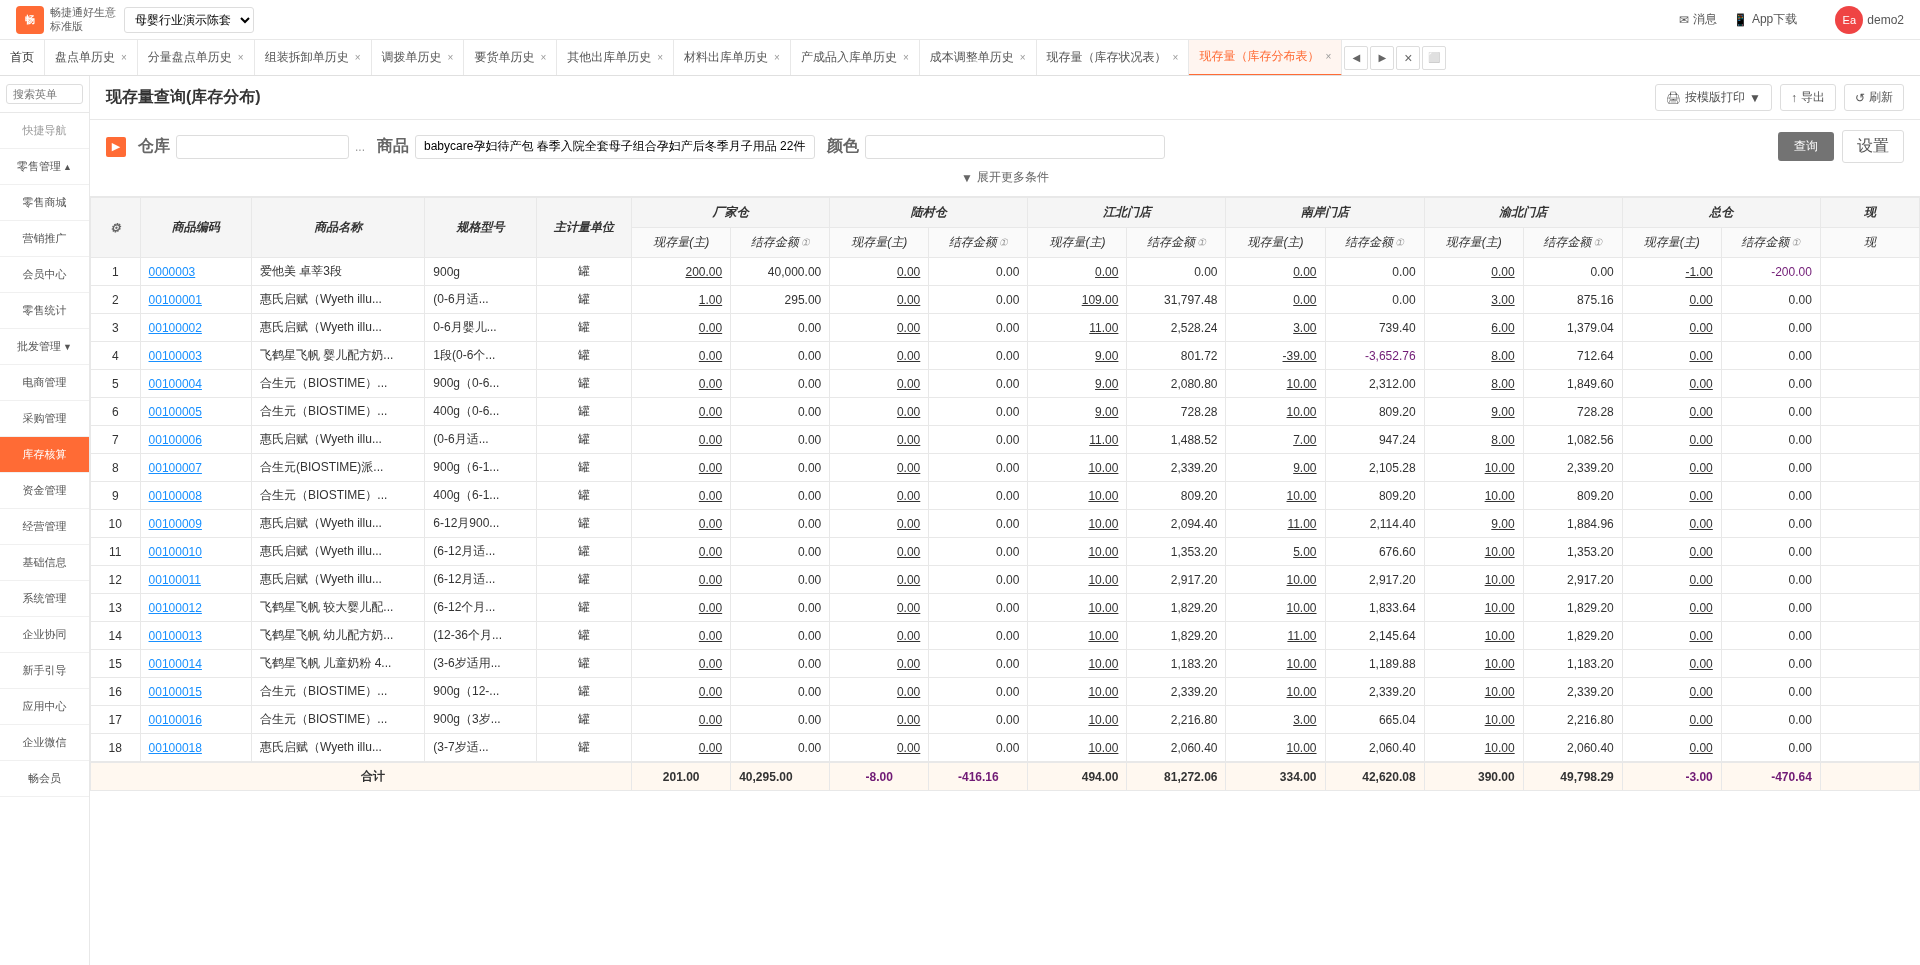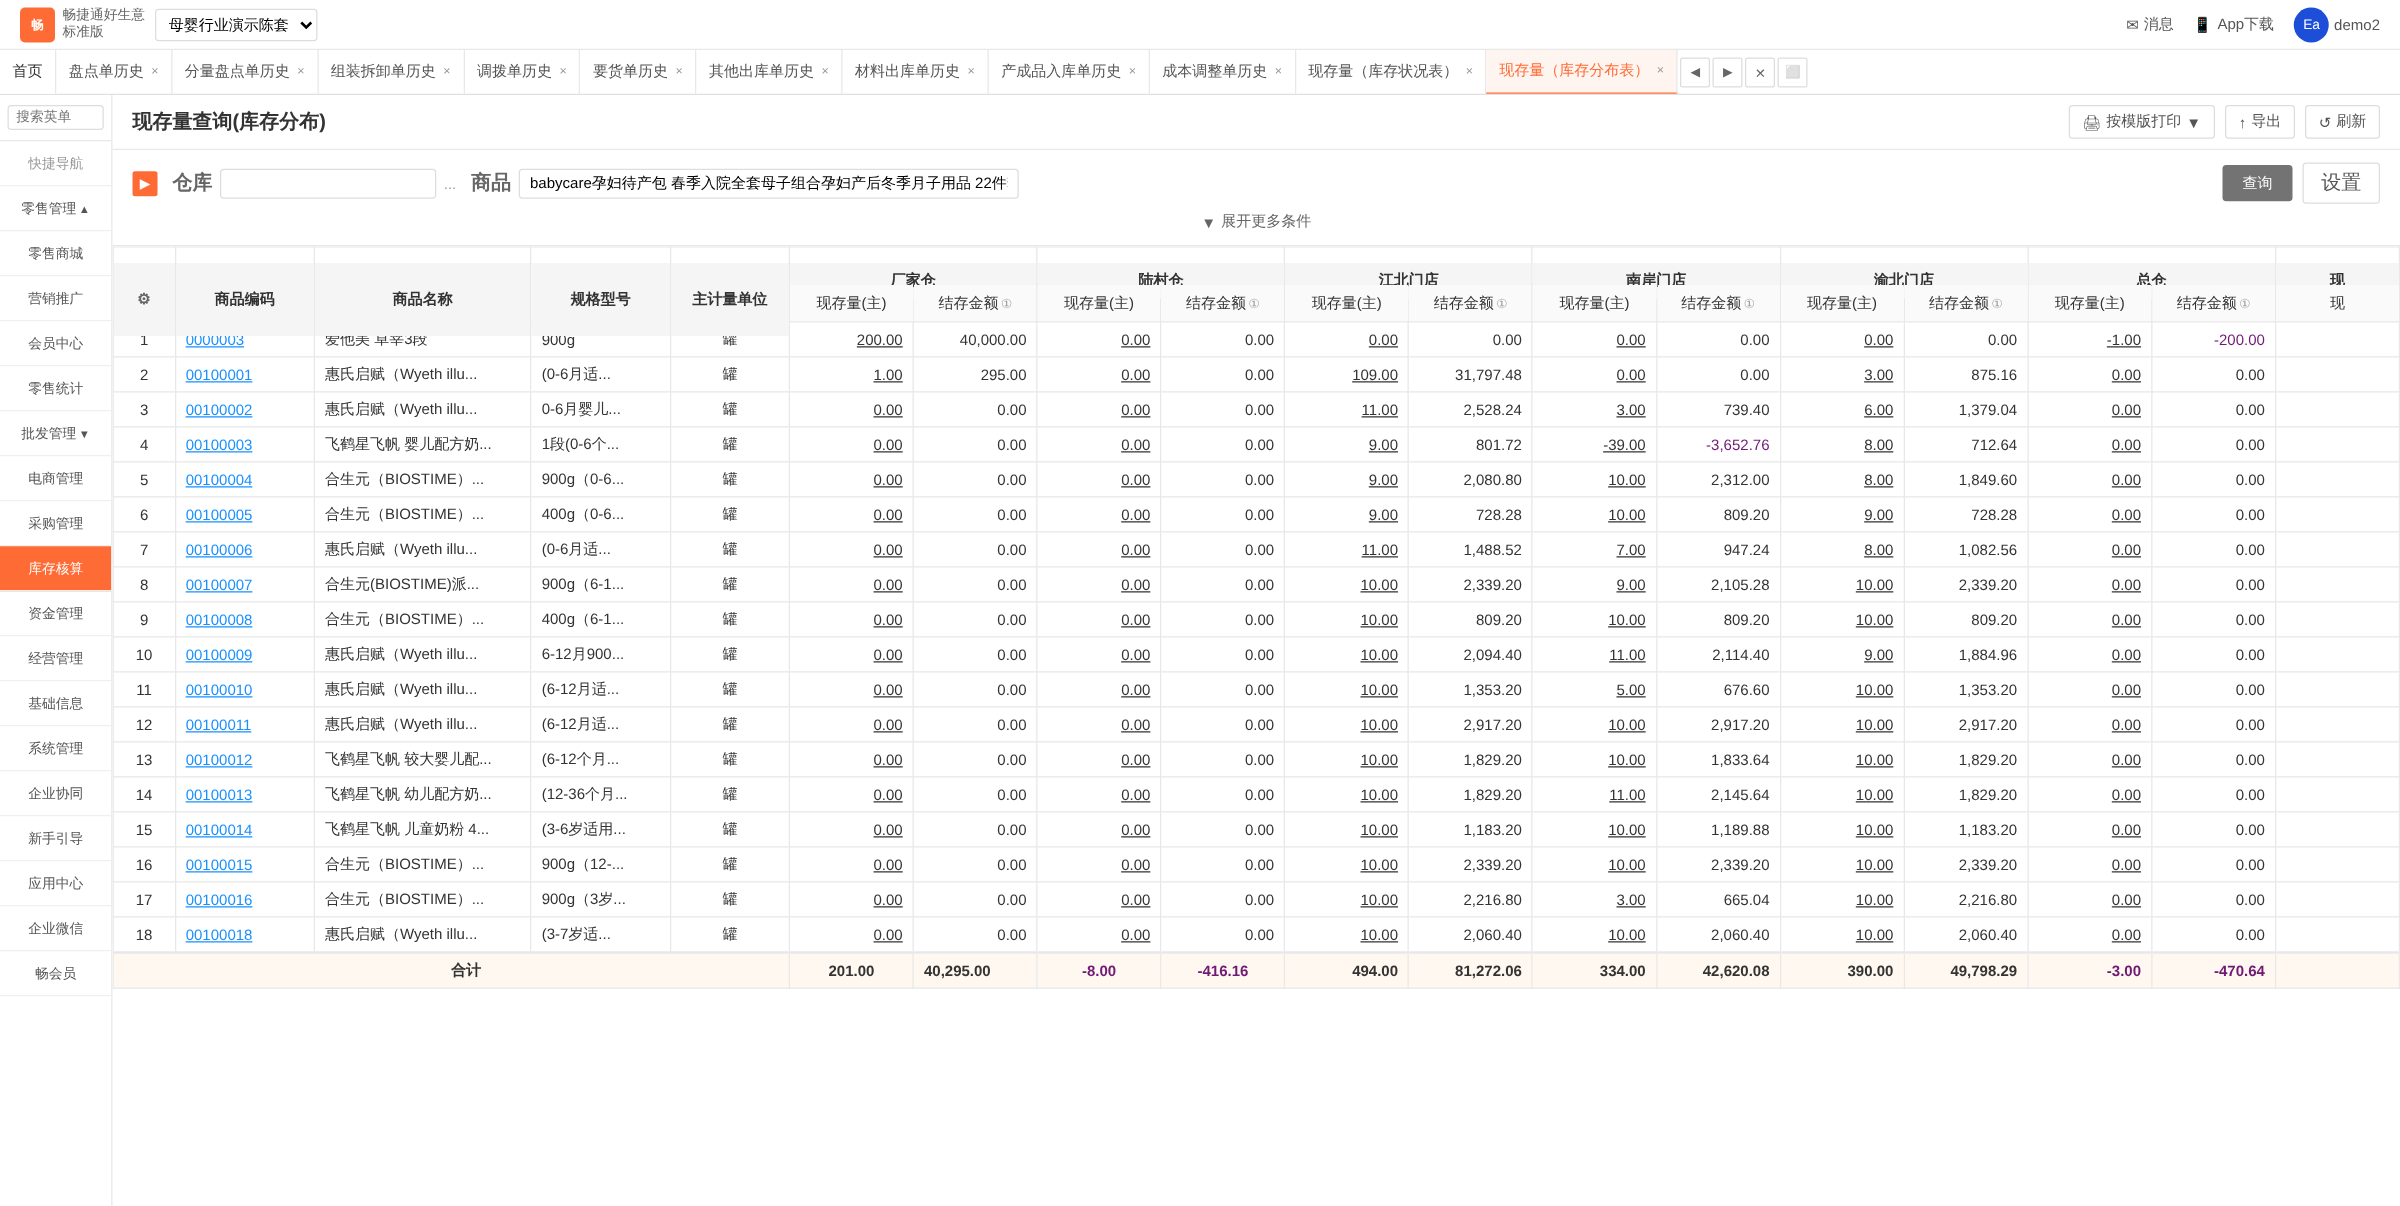--- a/index.html
+++ b/index.html
@@ -6,21 +6,21 @@
     body { font-family: 'Microsoft YaHei', Arial, sans-serif; font-size: 12px; background: #f5f5f5; color: #333; overflow: hidden; height: 965px; width: 1920px; }
 
     
     .top-bar { height: 40px; background: #fff; display: flex; align-items: center; justify-content: space-between; padding: 0 16px; border-bottom: 1px solid #e8e8e8; }
     .top-bar-left { display: flex; align-items: center; gap: 8px; }
     .brand-logo { display: flex; align-items: center; gap: 6px; }
     .brand-icon { width: 28px; height: 28px; background: #ff6b35; border-radius: 4px; display: flex; align-items: center; justify-content: center; color: white; font-size: 10px; font-weight: bold; }
     .brand-text { font-size: 11px; color: #666; line-height: 1.2; }
     .top-bar-right { display: flex; align-items: center; gap: 16px; }
     .top-bar-item { display: flex; align-items: center; gap: 4px; color: #555; cursor: pointer; font-size: 12px; }
-    .avatar { width: 28px; height: 28px; border-radius: 50%; background: #1d4ed8; display: flex; align-items: center; justify-content: center; color: white; font-size: 11px; }
+    .avatar { width: 28px; height: 28px; border-radius: 50%; background: #ef4444; display: flex; align-items: center; justify-content: center; color: white; font-size: 11px; margin-left: 22px; }
 
     
     .tab-bar { height: 36px; background: #fff; display: flex; align-items: center; border-bottom: 1px solid #e0e0e0; overflow: hidden; }
     .tab-item { height: 36px; display: flex; align-items: center; padding: 0 10px; gap: 4px; font-size: 12px; color: #555; cursor: pointer; border-right: 1px solid #e8e8e8; white-space: nowrap; flex-shrink: 0; }
     .tab-item.home { background: #fff; color: #333; min-width: 40px; justify-content: center; }
     .tab-item.active { background: #fff5f0; color: #ff6b35; border-bottom: 2px solid #ff6b35; }
     .tab-item .close-btn { font-size: 10px; color: #999; margin-left: 2px; }
     .tab-nav-btns { display: flex; align-items: center; gap: 2px; margin-left: 2px; flex-shrink: 0; }
     .tab-nav-btn { width: 24px; height: 24px; display: flex; align-items: center; justify-content: center; cursor: pointer; color: #666; border: 1px solid #ddd; border-radius: 2px; background: #fff; font-size: 10px; }
     .tab-close-all { width: 24px; height: 24px; display: flex; align-items: center; justify-content: center; cursor: pointer; color: #666; border: 1px solid #ddd; border-radius: 2px; background: #fff; font-size: 14px; }
@@ -56,21 +56,21 @@
     .filter-input-color { min-width: 300px; }
     .filter-dots { color: #999; cursor: pointer; }
     .expand-btn { display: flex; align-items: center; gap: 4px; color: #666; cursor: pointer; font-size: 12px; }
     .btn-query { background: #737373; color: white; border: none; border-radius: 3px; padding: 6px 16px; cursor: pointer; font-size: 12px; }
     .btn-setting { background: #fff; color: #555; border: 1px solid #ddd; border-radius: 3px; padding: 5px 14px; cursor: pointer; font-size: 16px; }
     .filter-expand-row { margin-top: 6px; display: flex; justify-content: center; }
 
     
     .table-container { flex: 1; overflow: auto; padding: 0; background: #fff; }
     table { width: 100%; border-collapse: collapse; font-size: 12px; }
-    thead tr th { background: #fafafa; border: 1px solid #e8e8e8; padding: 6px 8px; text-align: center; font-weight: normal; white-space: nowrap; position: sticky; top: 12px; z-index: 10; }
+    thead tr th { background: #fafafa; border: 1px solid #e8e8e8; padding: 6px 8px; text-align: center; font-weight: normal; white-space: nowrap; position: sticky; top: 0; z-index: 10; font-style: italic; }
     thead tr.header-group th { background: #f5f5f5; font-weight: bold; }
     tbody tr td { border: 1px solid #e8e8e8; padding: 5px 8px; text-align: right; white-space: nowrap; }
     tbody tr td:nth-child(1),
     tbody tr td:nth-child(2),
     tbody tr td:nth-child(3),
     tbody tr td:nth-child(4),
     tbody tr td:nth-child(5) { text-align: center; }
     tbody tr td:nth-child(3) { text-align: left; max-width: 140px; overflow: hidden; text-overflow: ellipsis; }
     tbody tr.summary-row { background: #fff8f0; font-weight: bold; }
     tbody tr.summary-row td { border-top: 2px solid #e8e8e8; }
@@ -200,20 +200,24 @@
       <div class="filter-row">
         <button class="orange-arrow">▶</button>
         <div class="filter-item">
           <span class="filter-label">仓库</span>
           <input class="filter-input" value="" style="">
           <span class="filter-dots">...</span>
         </div>
         <div class="filter-item">
           <span class="filter-label">商品</span>
           <input class="filter-input filter-input-wide" value="babycare孕妇待产包 春季入院全套母子组合孕妇产后冬季月子用品 22件套 ..." style="">
+        </div>
+        <div class="filter-item">
+          <span class="filter-label">颜色</span>
+          <input class="filter-input filter-input-color" value="" style="">
         </div>
         <div style="margin-left:auto; display:flex; gap:8px; align-items:center;">
           <button class="btn-query">查询</button>
           <button class="btn-setting">设置</button>
         </div>
       </div>
       <div class="filter-expand-row">
         <div class="expand-btn">
           <span>▼</span>
           <span>展开更多条件</span>

